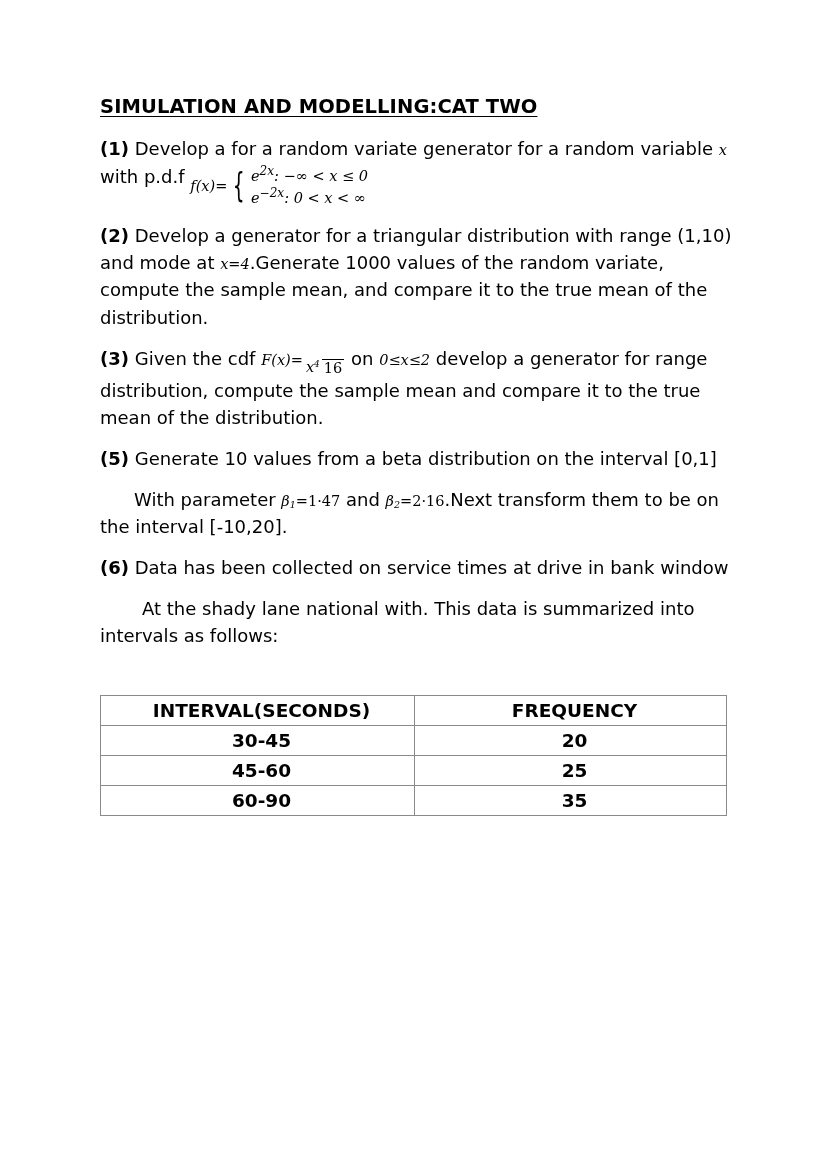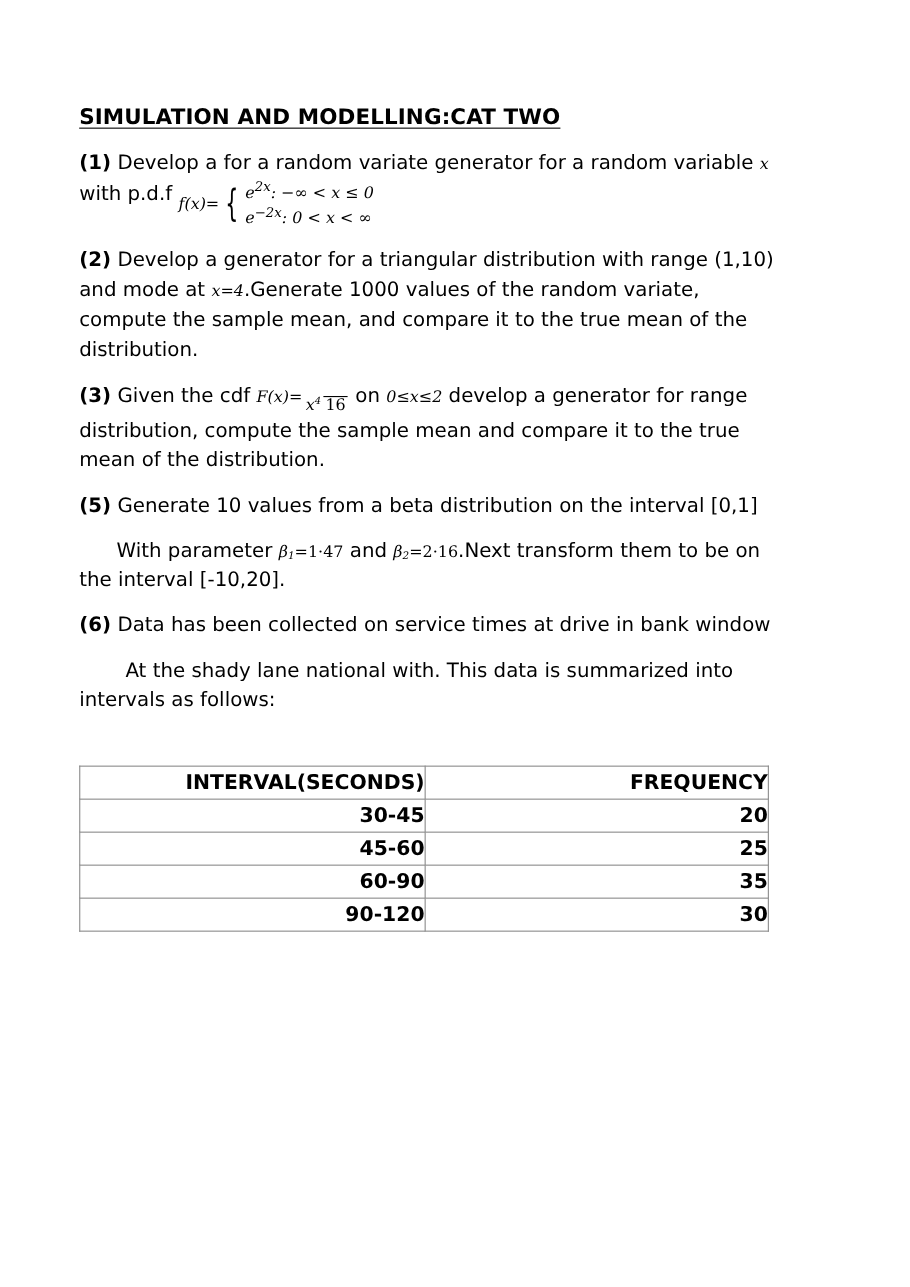--- a/index.html
+++ b/index.html
@@ -12,21 +12,21 @@
     height: 1170px;
     font-family: "DejaVu Sans", sans-serif;
     color: #000000;
     -webkit-font-smoothing: antialiased;
   }
   .page {
     position: relative;
     width: 827px;
     height: 1170px;
     box-sizing: border-box;
-    padding: 95px 90px 0 72px;
+    padding: 95px 90px 0 100px;
   }
   .doc-title {
     font-size: 19.5px;
     font-weight: bold;
     text-decoration: underline;
     text-underline-offset: 3px;
     letter-spacing: 0.1px;
     margin: 0 0 16px 0;
     line-height: 1.25;
   }
@@ -111,21 +111,21 @@
     border-collapse: collapse;
     width: 626px;
     margin-top: 46px;
     table-layout: fixed;
   }
   .data-table th,
   .data-table td {
     border: 1.3px solid #8a8a8a;
     font-size: 18.5px;
     font-weight: bold;
-    text-align: right;
+    text-align: center;
     padding: 2px 0 3px 8px;
     height: 24px;
     line-height: 1.25;
     color: #000;
   }
   .data-table col.c1 { width: 314px; }
   .data-table col.c2 { width: 312px; }
 </style>
 </head>
 <body>
@@ -206,20 +206,16 @@
         <td>20</td>
       </tr>
       <tr>
         <td>45-60</td>
         <td>25</td>
       </tr>
       <tr>
         <td>60-90</td>
         <td>35</td>
       </tr>
-      <tr>
-        <td>90-120</td>
-        <td>30</td>
-      </tr>
     </tbody>
   </table>
 
 </div>
 
 </body></html>

